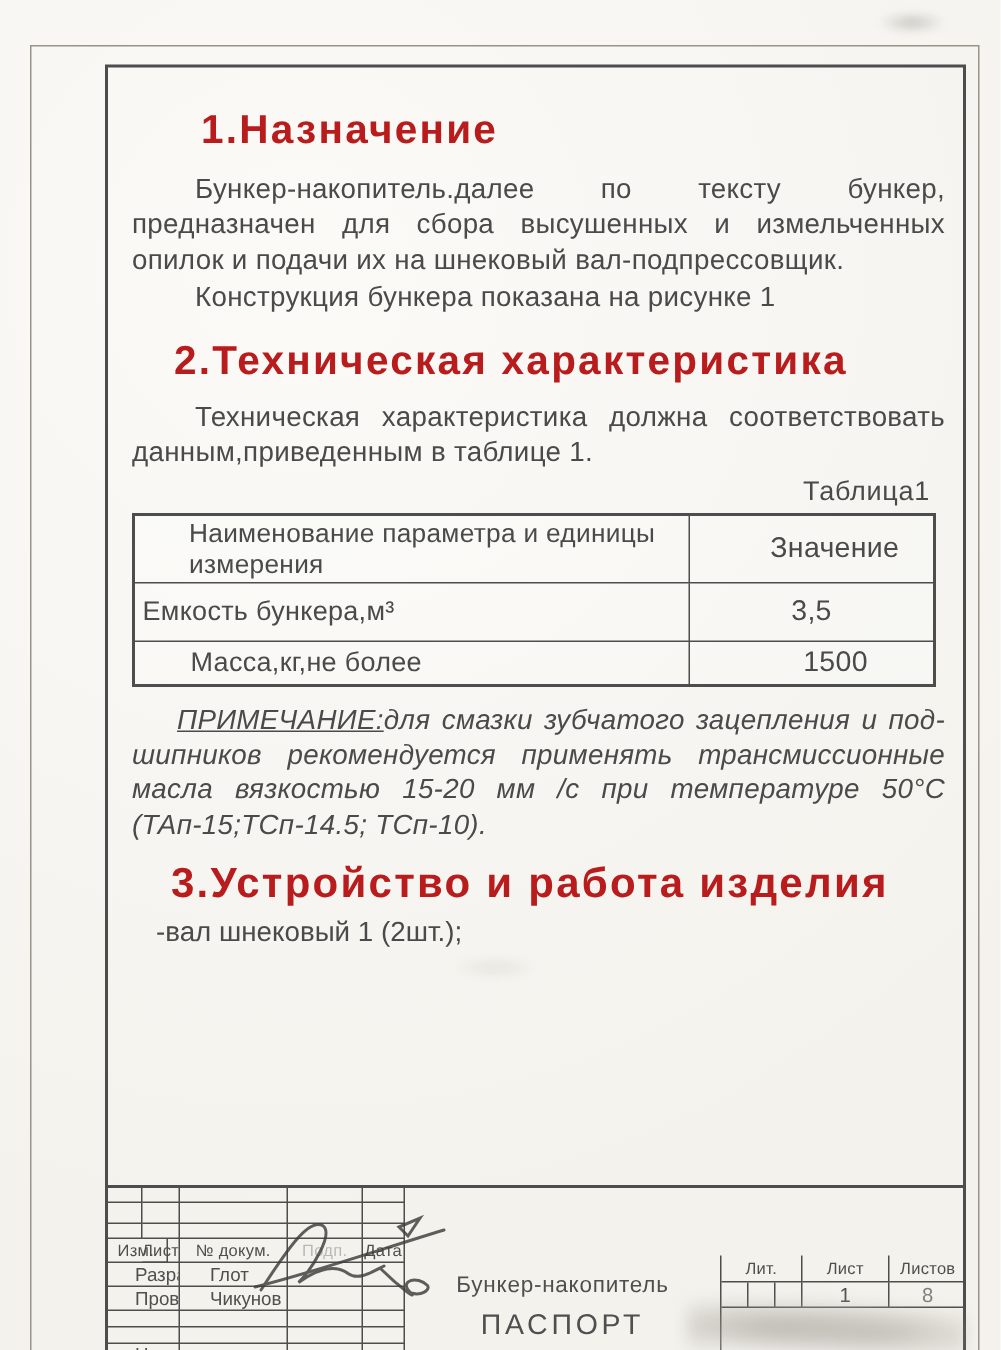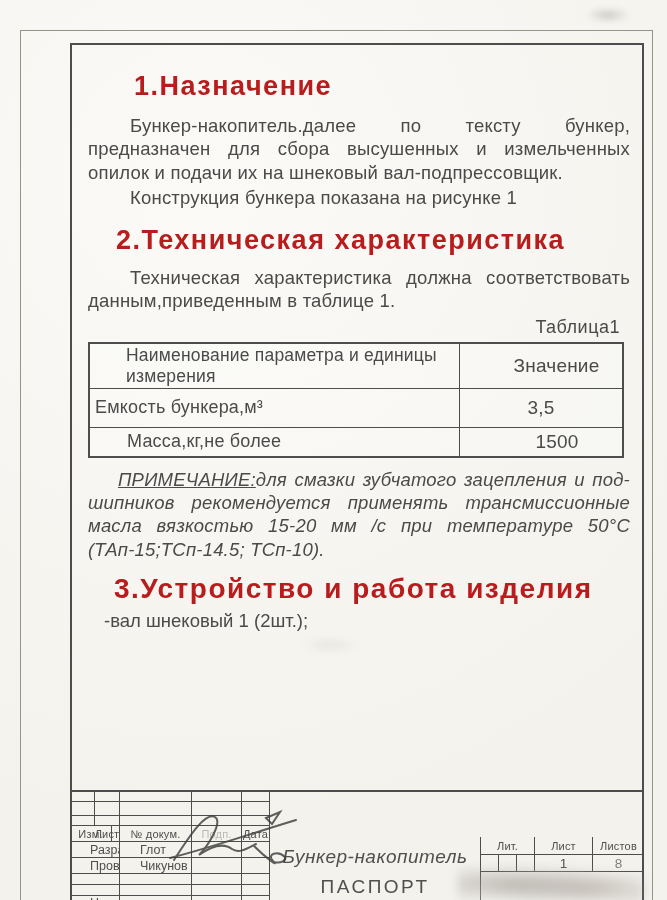--- a/index.html
+++ b/index.html
@@ -39,21 +39,21 @@
   
   .titleblock{position:absolute;left:70px;top:790px;width:574px;height:110px;
     border-top:2px solid var(--ln);box-sizing:border-box;}
   .tb-cell{position:absolute;box-sizing:border-box;border-right:1.5px solid var(--ln);
     border-bottom:1.5px solid var(--ln);display:flex;align-items:center;justify-content:center;
     font-size:11px;color:#4f4f4f;overflow:hidden;}
   .tb-cell.left-align{justify-content:flex-start;padding-left:20px;}
   .tb-label{font-size:11px;letter-spacing:0.2px;}
   .tb-name{font-size:12.5px;}
   .designation{font-size:23px;letter-spacing:0.5px;color:#565656;white-space:nowrap;}
-  .prodname{font-size:19px;letter-spacing:0.5px;font-style:italic;}
+  .prodname{font-size:15px;letter-spacing:0.5px;}
   .doctype{font-size:19px;letter-spacing:2.5px;}
   .name-cell{flex-direction:column;gap:8px;justify-content:center;}
   .podp-dim{opacity:0.35;}
   .sheetnum{font-size:13.5px;}
   .faded{opacity:0.7;}
   .signature{position:absolute;left:98px;top:12px;width:136px;height:74px;pointer-events:none;}
   .smudge{position:absolute;left:388px;top:74px;width:186px;height:40px;filter:blur(5px);
     background:
       radial-gradient(ellipse at 30% 45%, rgba(150,144,135,0.55), transparent 65%),
       radial-gradient(ellipse at 70% 60%, rgba(160,152,140,0.5), transparent 60%),

